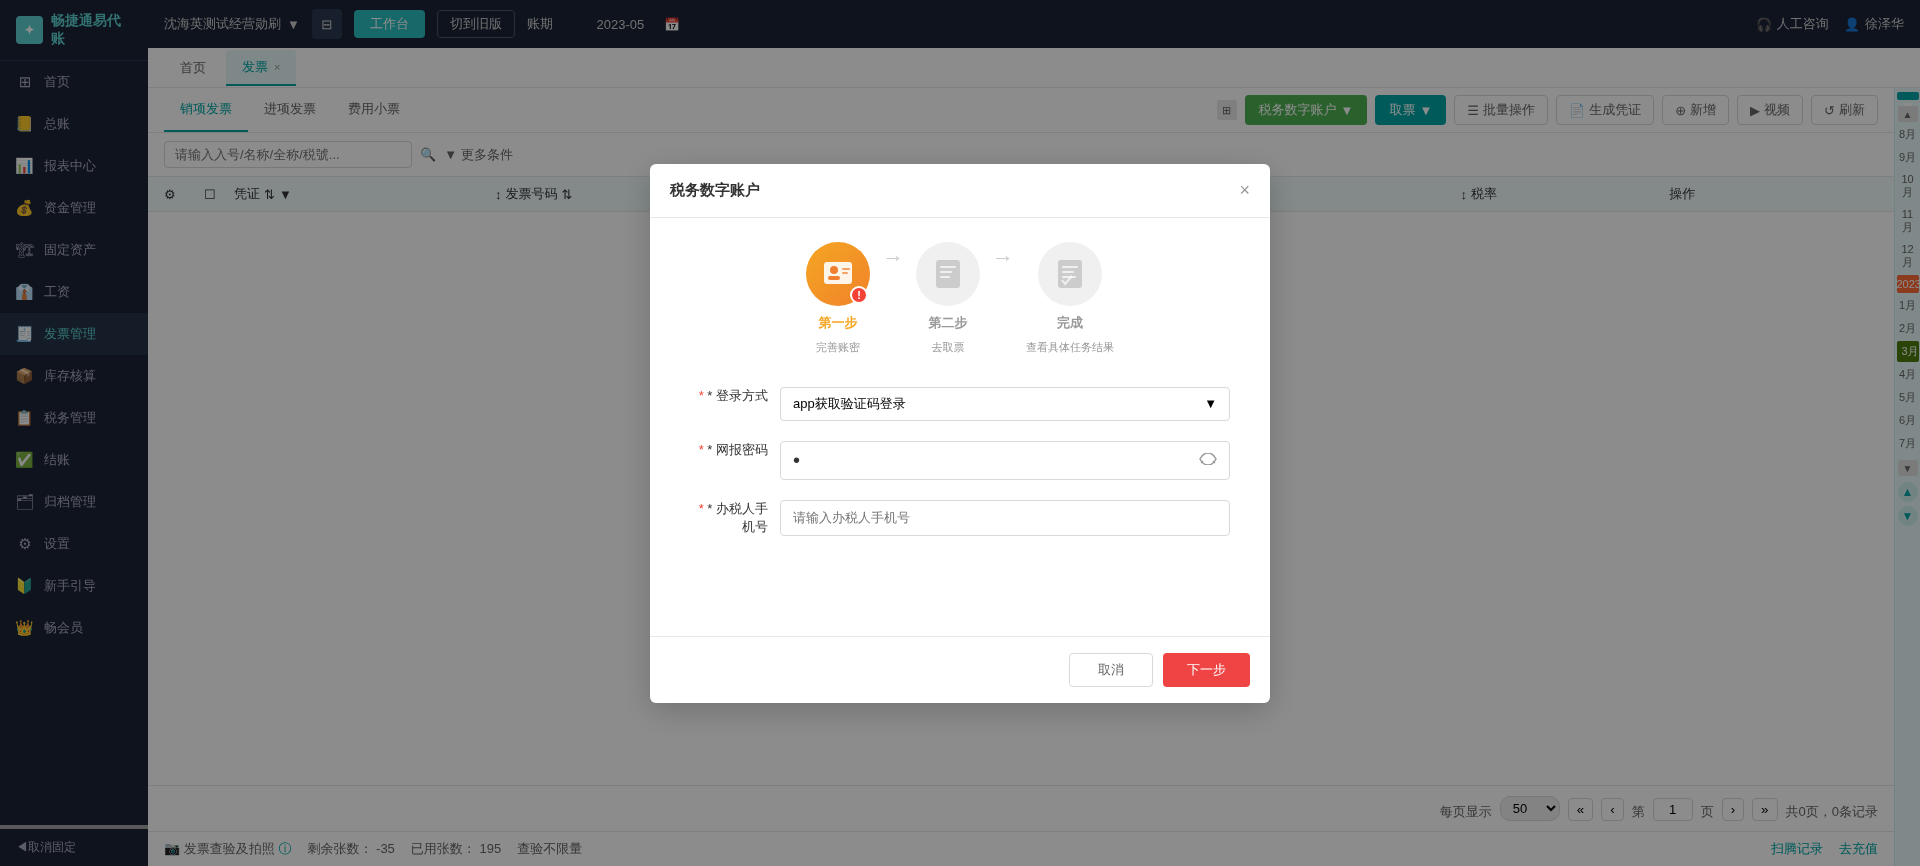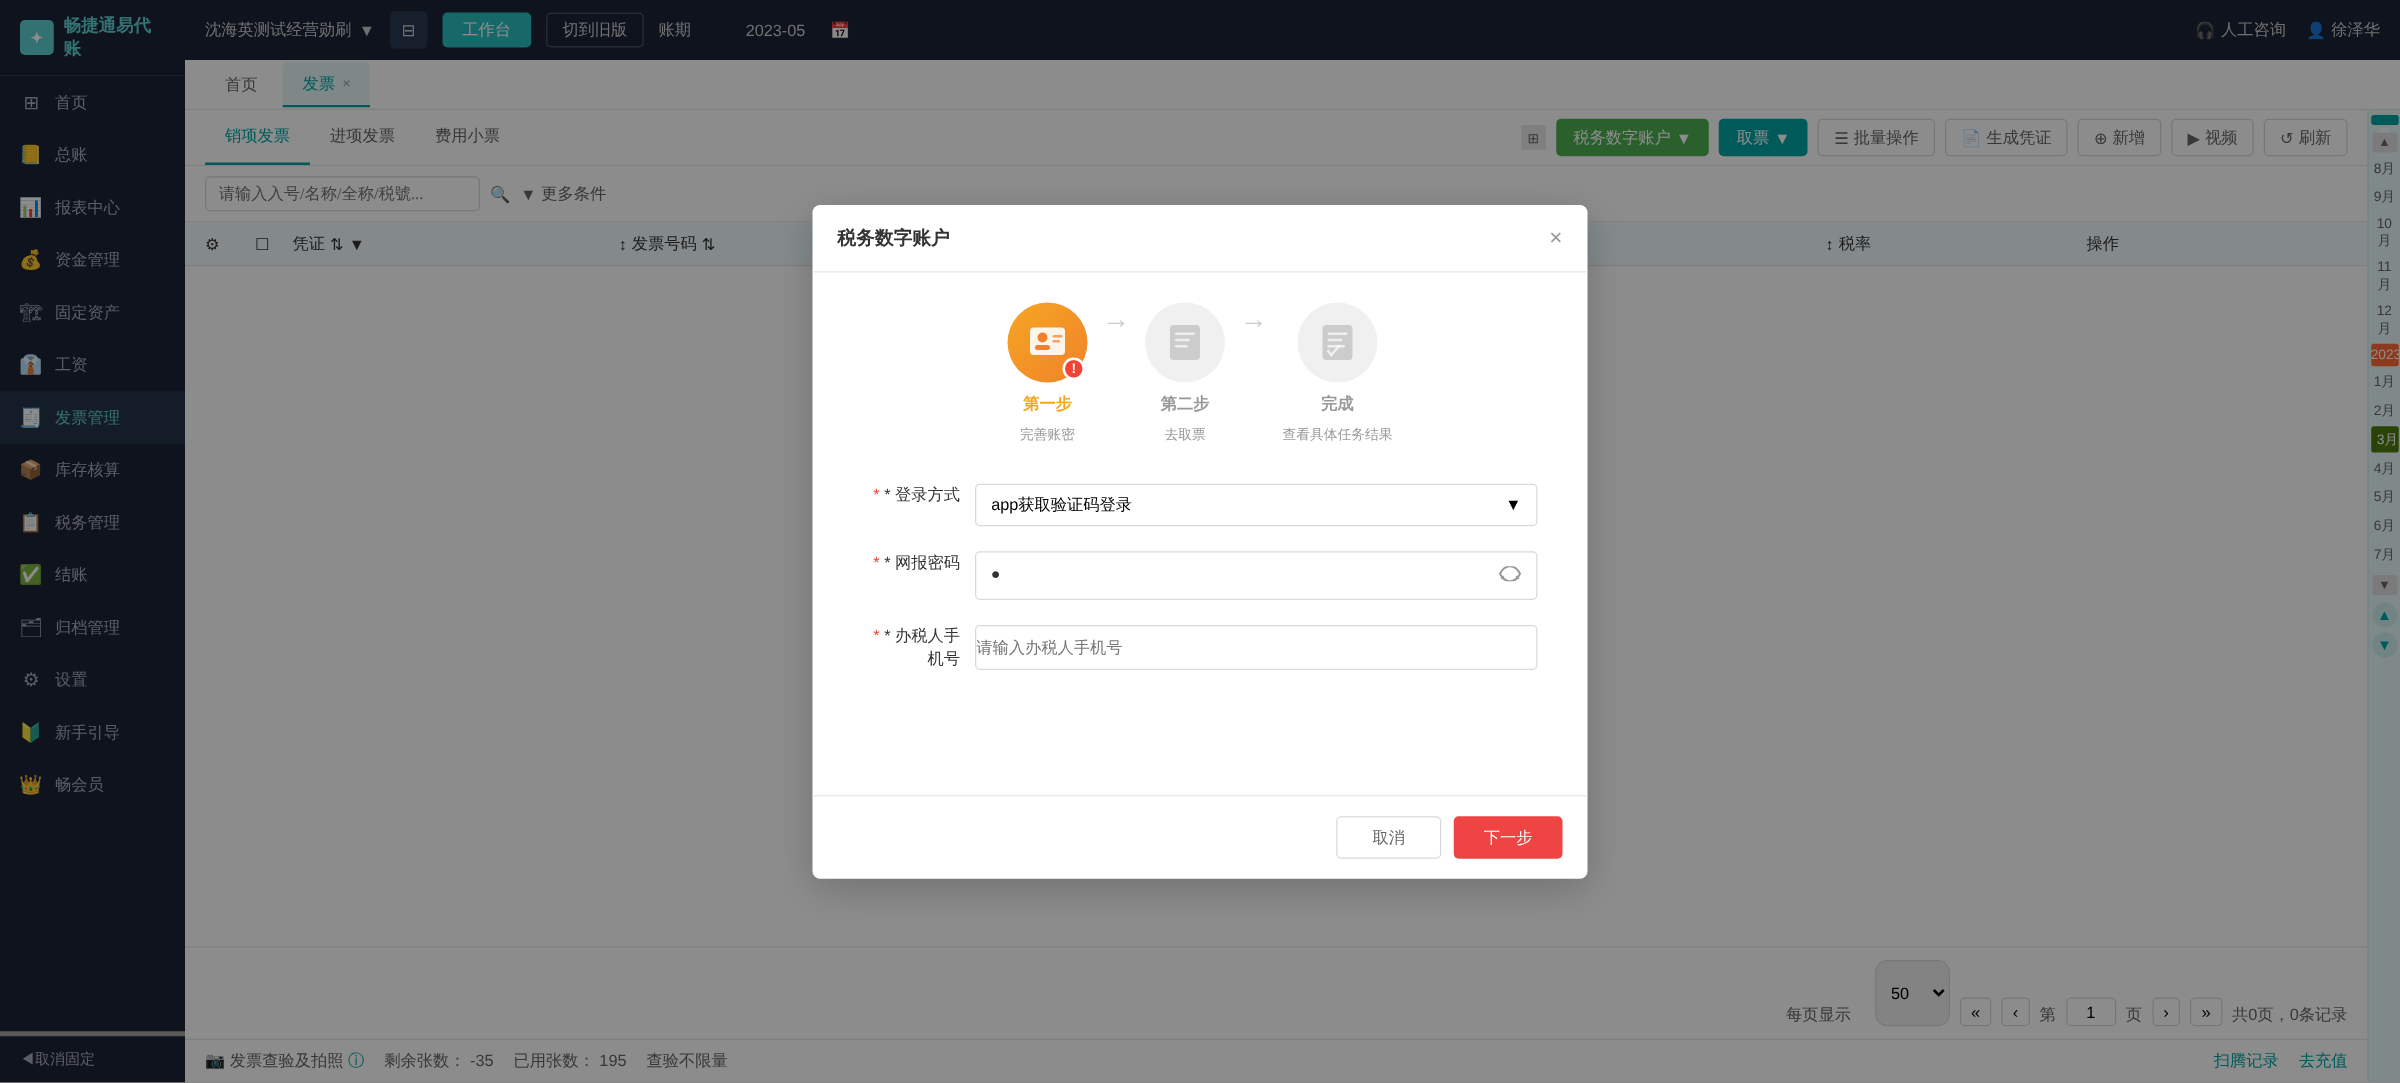--- a/index.html
+++ b/index.html
@@ -44,21 +44,21 @@
     
     .invoice-tabs { background: #fff; padding: 0 16px; display: flex; align-items: center; border-bottom: 1px solid #e8e8e8; }
     .invoice-tab { padding: 12px 16px; cursor: pointer; font-size: 13px; color: #666; border-bottom: 2px solid transparent; }
     .invoice-tab.active { color: #00a5a5; border-bottom: 2px solid #00a5a5; }
     .btn-tax-account { background: #4caf50; color: white; border: none; border-radius: 4px; padding: 6px 14px; cursor: pointer; font-size: 13px; display: flex; align-items: center; gap: 4px; }
     .btn-fetch { background: #00a5a5; color: white; border: none; border-radius: 4px; padding: 6px 14px; cursor: pointer; font-size: 13px; display: flex; align-items: center; gap: 4px; }
     .btn-outline { background: transparent; color: #666; border: 1px solid #d9d9d9; border-radius: 4px; padding: 5px 12px; cursor: pointer; font-size: 13px; display: flex; align-items: center; gap: 4px; }
 
     
     .filter-bar { background: #fff; padding: 8px 16px; display: flex; align-items: center; gap: 8px; border-bottom: 1px solid #e8e8e8; }
-    .search-input { border: 1px solid #d9d9d9; border-radius: 4px; padding: 5px 10px; font-size: 13px; width: 220px; outline: none; font-family: Liberation Serif, serif; }
+    .search-input { border: 1px solid #d9d9d9; border-radius: 4px; padding: 5px 10px; font-size: 13px; width: 248px; outline: none; }
     .filter-btn { display: flex; align-items: center; gap: 4px; color: #666; cursor: pointer; font-size: 13px; }
 
     
     .table-area { background: #fff; margin: 0; flex: 1; overflow: auto; }
     .table-header { display: flex; align-items: center; background: #f0fbfb; border-bottom: 1px solid #e8e8e8; padding: 8px 16px; font-size: 13px; color: #333; font-weight: 500; }
     .table-header-item { display: flex; align-items: center; gap: 4px; }
     .col-settings { width: 40px; }
     .col-check { width: 30px; }
     .col-voucher { flex: 1; }
     .col-invoice-no { flex: 1.5; }
@@ -99,21 +99,21 @@
     .step-icon.inactive { background: #f0f0f0; }
     .step-badge { position: absolute; bottom: 2px; right: 2px; width: 18px; height: 18px; background: #f44336; border-radius: 50%; border: 2px solid white; display: flex; align-items: center; justify-content: center; color: white; font-size: 11px; font-weight: bold; }
     .step-label { font-size: 13px; font-weight: 600; color: #f5a623; }
     .step-label.inactive { color: #999; }
     .step-desc { font-size: 11px; color: #999; }
     .step-arrow { display: flex; align-items: center; padding: 0 12px; padding-bottom: 32px; color: #ccc; font-size: 22px; }
 
     
     .form-row { display: flex; margin-bottom: 20px; }
     .form-label { width: 90px; text-align: right; padding-right: 12px; font-size: 13px; color: #333; flex-shrink: 0; }
-    .form-control { flex: 1; border: 1px solid #d9d9d9; border-radius: 4px; padding: 7px 0; font-size: 13px; outline: none; background: #fff; }
+    .form-control { flex: 1; border: 1px solid #d9d9d9; border-radius: 4px; padding: 7px 12px; font-size: 13px; outline: none; background: #fff; }
     .form-select { flex: 1; border: 1px solid #d9d9d9; border-radius: 4px; padding: 7px 12px; font-size: 13px; background: #fff; display: flex; align-items: center; justify-content: space-between; cursor: pointer; }
     .form-password { flex: 1; border: 1px solid #d9d9d9; border-radius: 4px; padding: 7px 12px; font-size: 13px; display: flex; align-items: center; justify-content: space-between; }
     .pwd-dot { font-size: 20px; color: #333; letter-spacing: 2px; }
     .pwd-eye { color: #999; cursor: pointer; }
 
     
     .modal-footer { padding: 16px 20px; border-top: 1px solid #e8e8e8; display: flex; justify-content: flex-end; gap: 10px; }
     .btn-cancel { background: #fff; color: #666; border: 1px solid #d9d9d9; border-radius: 4px; padding: 7px 28px; cursor: pointer; font-size: 13px; }
     .btn-next { background: #ef4444; color: white; border: none; border-radius: 4px; padding: 7px 24px; cursor: pointer; font-size: 13px; }
   </style>
@@ -314,21 +314,21 @@
               <div class="col-action">
                 <span>操作</span>
               </div>
             </div>
 
             <div style="height:300px;"></div>
           </div>
 
           <div class="pagination">
             <span>每页显示</span>
-            <select style="border:1px solid #d9d9d9;border-radius:10px;padding:17px 8px;font-size:13px;margin-left:11px;">
+            <select style="border:1px solid #d9d9d9;border-radius:10px;padding:3px 8px;font-size:13px;">
               <option>50</option>
               <option>100</option>
             </select>
             <button style="background:none;border:1px solid #d9d9d9;border-radius:4px;padding:3px 8px;cursor:pointer;">«</button>
             <button style="background:none;border:1px solid #d9d9d9;border-radius:4px;padding:3px 8px;cursor:pointer;">‹</button>
             <span>第</span>
             <input type="text" value="1" style="width: 40px; border: 1px solid rgb(217, 217, 217); border-radius: 4px; padding: 3px 8px; text-align: center; font-size: 13px;">
             <span>页</span>
             <button style="background:none;border:1px solid #d9d9d9;border-radius:4px;padding:3px 8px;cursor:pointer;">›</button>
             <button style="background:none;border:1px solid #d9d9d9;border-radius:4px;padding:3px 8px;cursor:pointer;">»</button>

